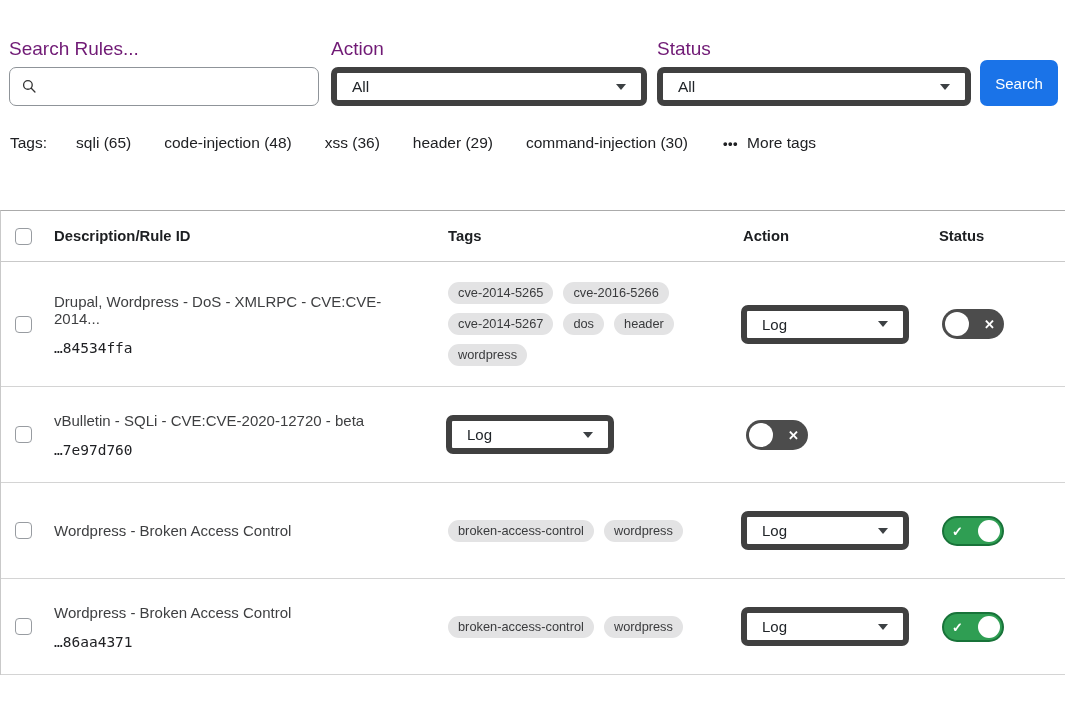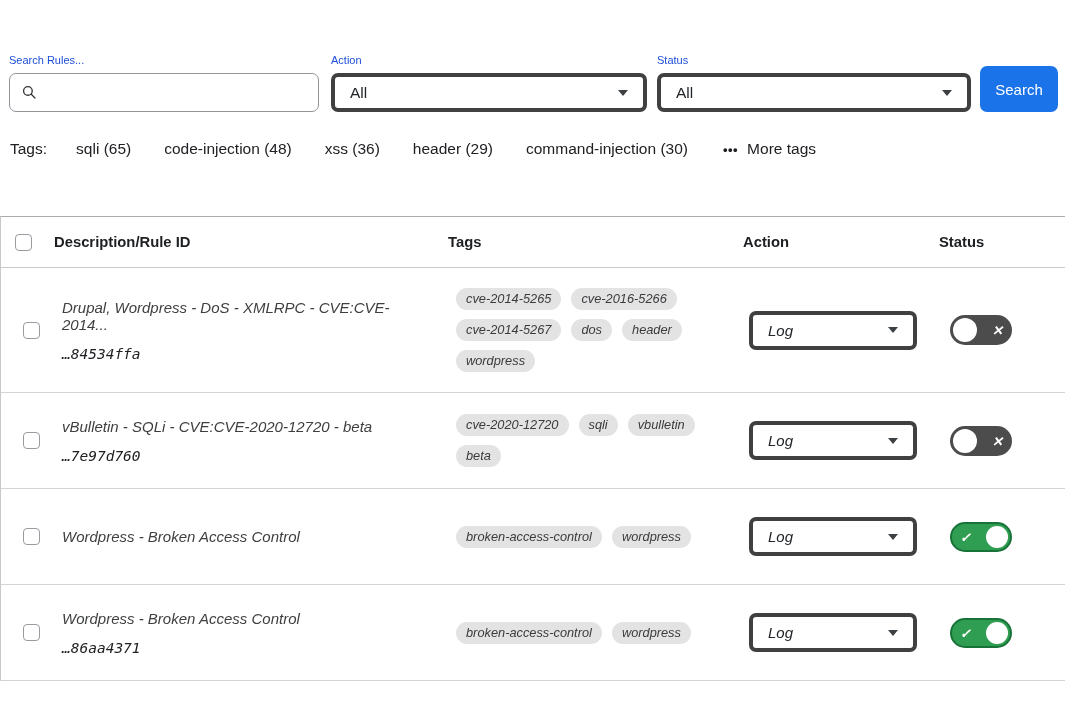--- a/index.html
+++ b/index.html
@@ -8,28 +8,28 @@
     width:1067px; height:723px; overflow:hidden;
     font-family:"Liberation Sans", sans-serif;
     color:#212529;
   }
   .page { padding-top:14px; }
   .page-title { margin-left:9px; font-size:21px; font-weight:700; color:#1a1a1a; }
 
   
   .filters { display:flex; align-items:flex-end; margin:24px 9px 0 9px; }
   .fgroup { display:flex; flex-direction:column; }
-  .flabel { font-size:11px; color:#1d4ed8; margin-bottom:7px;margin-top:16px; }
+  .flabel { font-size:19px; color:#701a75; margin-bottom:7px; }
   .search-box {
     width:310px; height:39px; border:1px solid #8f9499; border-radius:7px;
     display:flex; align-items:center; padding:0 12px; background:#fff; margin-right:12px;
   }
   .search-box input { border:none; outline:none; flex:1; font-size:15px; margin-left:9px; font-family:inherit; }
   .select {
-    height:39px; border:4px solid #404040; border-radius:7px; background:#fff;
+    height:39px; border:6px solid #404040; border-radius:7px; background:#fff;
     display:flex; align-items:center; justify-content:space-between;
     padding:0 15px; font-size:15.5px; color:#212529; cursor:pointer;
   }
   .action-select { width:316px; margin-right:10px; }
   .status-select { width:314px; }
   .caret { width:0; height:0; border-left:5.5px solid transparent; border-right:5.5px solid transparent; border-top:6.5px solid #3c4043; }
   .search-btn {
     margin-left:9px; width:84px; height:46px; border:none; border-radius:7px;
     color:#fff; font-size:15px; font-family:inherit; cursor:pointer; background:#1a73e8;
   }
@@ -46,21 +46,21 @@
   .trow {
     display:grid; grid-template-columns:48px 394px 295px 196px 1fr;
     align-items:center; border-bottom:1px solid #d4d4d4;
   }
   .thead { height:51px; font-size:14.8px; font-weight:700; color:#1d1f22; border-bottom:1px solid #c9c9c9; }
   .cell-pad { padding-left:5px; }
   .cb {
     width:17px; height:17px; border:1px solid #989ca1; border-radius:4px;
     background:#fff; margin-left:14px; cursor:pointer;
   }
-  .tbody-row { min-height:96px; padding:20px 8px;font-style:italic; }
+  .tbody-row { min-height:96px; padding:20px 0; }
   .desc-cell { padding-left:5px; }
   .desc-title { font-size:15px; color:#3e3f41; padding-right:30px; }
   .desc-hash { margin-top:13px; font-family:"DejaVu Sans Mono", monospace; font-size:14.5px; color:#202124; }
   .tags-cell { display:flex; flex-wrap:wrap; gap:9px 10px; padding-left:5px; padding-right:45px; }
   .tag-pill {
     background:#e3e3e4; color:#3a3b3d; font-size:12.8px;
     padding:3px 10px 4px; border-radius:11px; white-space:nowrap;
   }
   .row-select { width:168px; margin-left:3px; font-size:15px; }
 
@@ -168,26 +168,20 @@
     </div>
 
     <div class="trow tbody-row">
       <div>
           <div class="cb"></div>
         </div>
       <div class="desc-cell">
         <div class="desc-title">vBulletin - SQLi - CVE:CVE-2020-12720 - beta</div>
         <div class="desc-hash">…7e97d760</div>
       </div>
-      <div class="tags-cell">
-        <span class="tag-pill">cve-2020-12720</span>
-        <span class="tag-pill">sqli</span>
-        <span class="tag-pill">vbulletin</span>
-        <span class="tag-pill">beta</span>
-      </div>
       <div>
         <div class="select row-select">
           <span>Log</span>
           <span class="caret"></span>
         </div>
       </div>
       <div>
         <div class="toggle off">
           <span class="knob"></span>
           <span class="t-icon">✕</span>

